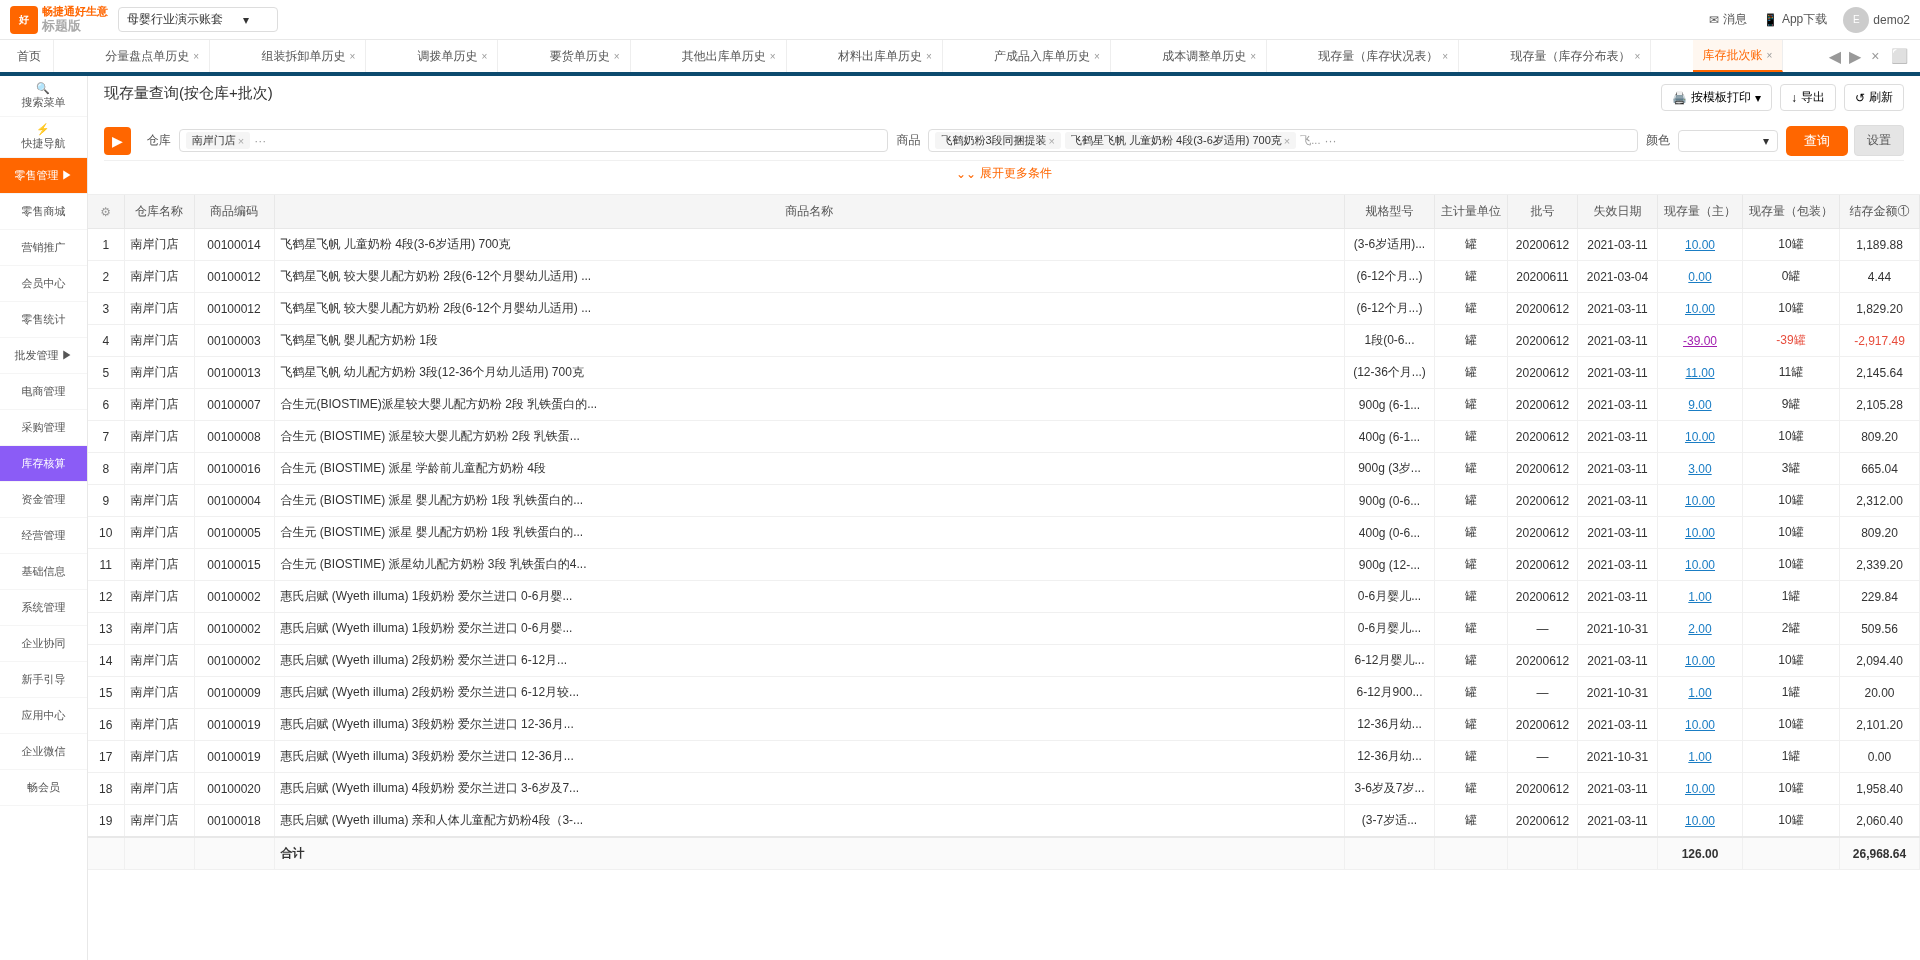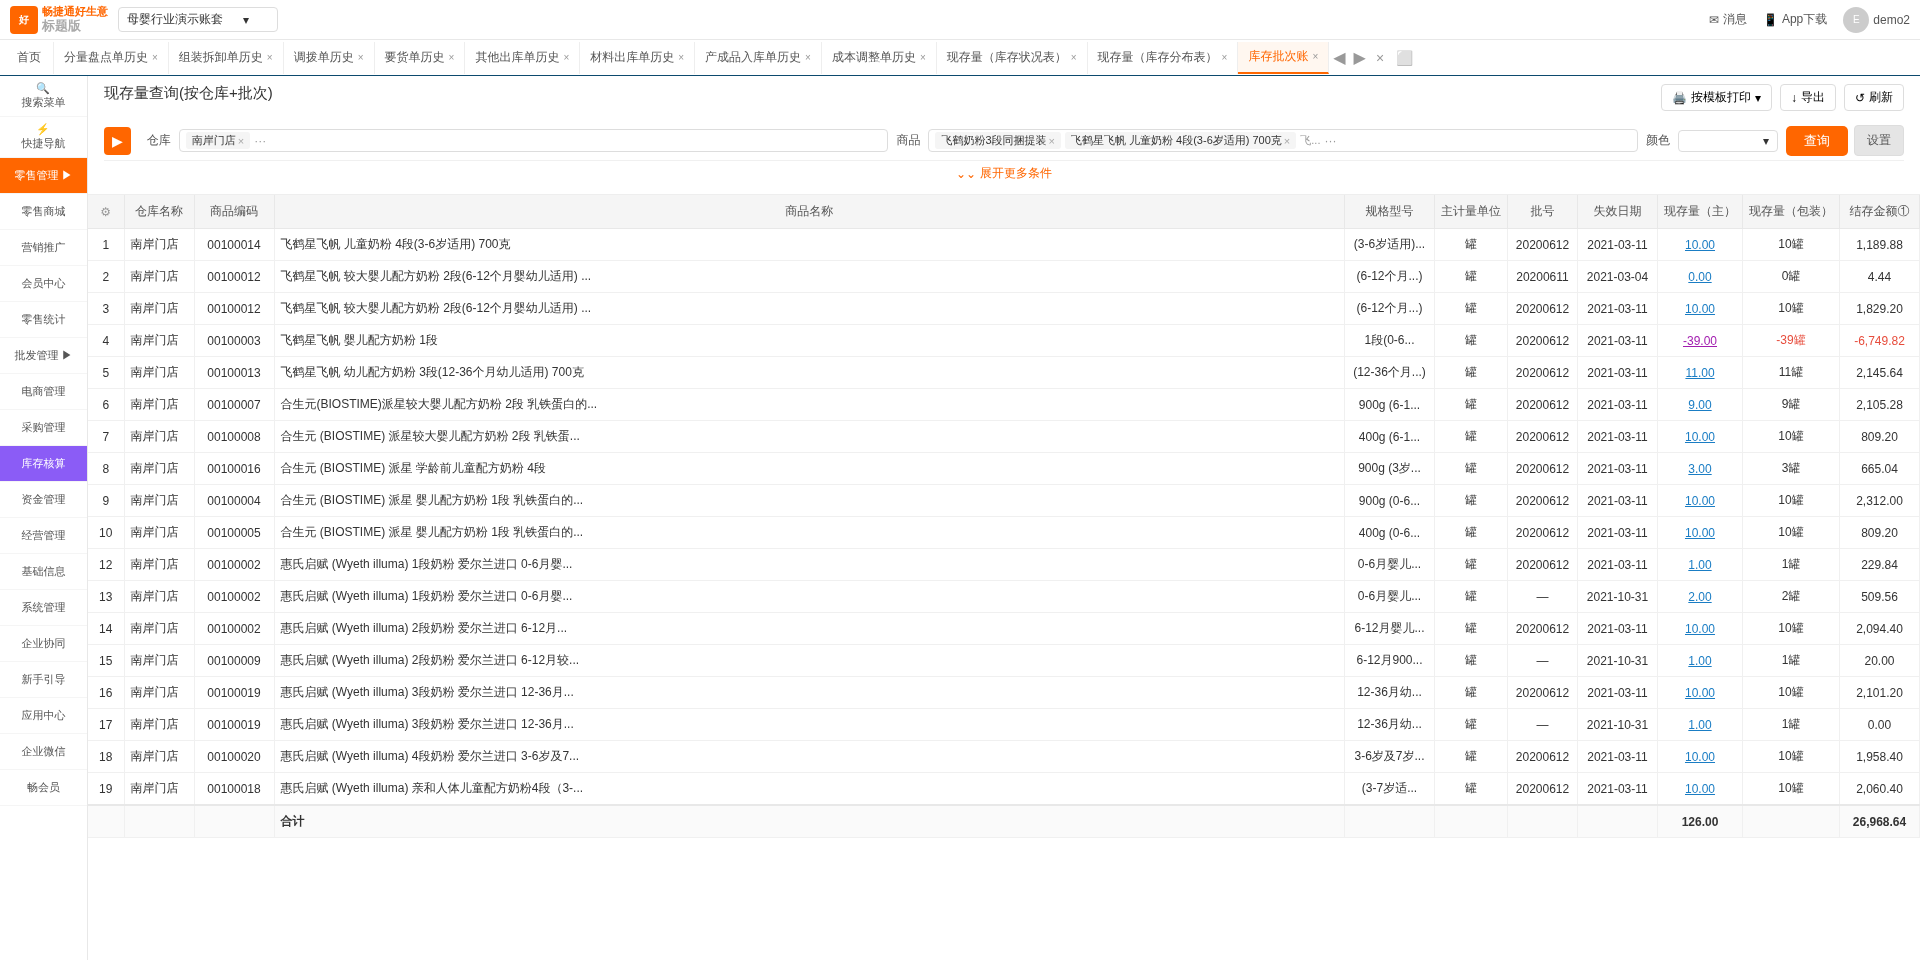--- a/index.html
+++ b/index.html
@@ -8,21 +8,21 @@
     
     .top-bar { display: flex; align-items: center; height: 40px; background: #fff; border-bottom: 1px solid #e8e8e8; padding: 0 10px; gap: 10px; }
     .logo { display: flex; align-items: center; gap: 4px; font-size: 13px; font-weight: bold; color: #ff6600; min-width: 80px; }
     .logo-icon { width: 28px; height: 28px; background: #ff6600; border-radius: 4px; display: flex; align-items: center; justify-content: center; color: #fff; font-size: 10px; }
     .dropdown-selector { display: flex; align-items: center; gap: 20px; border: 1px solid #ddd; border-radius: 4px; padding: 3px 8px; font-size: 12px; cursor: pointer; min-width: 160px; }
     .top-right { margin-left: auto; display: flex; align-items: center; gap: 16px; font-size: 12px; color: #555; }
     .top-right-item { display: flex; align-items: center; gap: 4px; cursor: pointer; }
     .avatar { width: 26px; height: 26px; background: #ccc; border-radius: 50%; display: flex; align-items: center; justify-content: center; font-size: 10px; color: #fff; }
 
     
-    .tab-bar { display: flex; align-items: center; height: 36px; background: #fff; border-bottom: 1px solid #0c4a6e; padding: 0 5px; overflow: hidden; }
+    .tab-bar { display: flex; align-items: center; height: 36px; background: #fff; border-bottom: 4px solid #0c4a6e; padding: 0 5px; overflow: hidden; justify-content: space-between; }
     .tab { display: flex; align-items: center; height: 32px; padding: 0 10px; font-size: 12px; cursor: pointer; border-right: 1px solid #eee; white-space: nowrap; color: #555; }
     .tab.active { background: #fff7f0; color: #ff6600; border-bottom: 2px solid #ff6600; }
     .tab .close-btn { margin-left: 4px; color: #999; font-size: 10px; cursor: pointer; }
     .tab-home { padding: 0 12px; font-size: 12px; cursor: pointer; color: #555; }
 
     
     .main-layout { display: flex; height: calc(100vh - 76px); }
 
     
     .sidebar { width: 88px; background: #fff; border-right: 1px solid #e8e8e8; display: flex; flex-direction: column; overflow-y: auto; }
@@ -332,21 +332,21 @@
     <td>4</td>
     <td class="td-left">南岸门店</td>
     <td>00100003</td>
     <td class="td-left" style="max-width:220px;overflow:hidden;text-overflow:ellipsis;white-space:nowrap;">飞鹤星飞帆 婴儿配方奶粉 1段</td>
     <td>1段(0-6...</td>
     <td>罐</td>
     <td>20200612</td>
     <td>2021-03-11</td>
     <td class="td-num-red">-39.00</td>
     <td style="color:#e74c3c;">-39罐</td>
-    <td style="color:#e74c3c;">-6,749.82</td>
+    <td style="color:#e74c3c;">-2,917.49</td>
   </tr>
             <tr>
     <td>5</td>
     <td class="td-left">南岸门店</td>
     <td>00100013</td>
     <td class="td-left" style="max-width:220px;overflow:hidden;text-overflow:ellipsis;white-space:nowrap;">飞鹤星飞帆 幼儿配方奶粉 3段(12-36个月幼儿适用) 700克</td>
     <td>(12-36个月...)</td>
     <td>罐</td>
     <td>20200612</td>
     <td>2021-03-11</td>
@@ -411,20 +411,33 @@
     <td class="td-left">南岸门店</td>
     <td>00100005</td>
     <td class="td-left" style="max-width:220px;overflow:hidden;text-overflow:ellipsis;white-space:nowrap;">合生元 (BIOSTIME) 派星 婴儿配方奶粉 1段 乳铁蛋白的...</td>
     <td>400g (0-6...</td>
     <td>罐</td>
     <td>20200612</td>
     <td>2021-03-11</td>
     <td class="td-num">10.00</td>
     <td style="">10罐</td>
     <td style="">809.20</td>
+  </tr>
+            <tr>
+    <td>11</td>
+    <td class="td-left">南岸门店</td>
+    <td>00100015</td>
+    <td class="td-left" style="max-width:220px;overflow:hidden;text-overflow:ellipsis;white-space:nowrap;">合生元 (BIOSTIME) 派星幼儿配方奶粉 3段 乳铁蛋白的4...</td>
+    <td>900g (12-...</td>
+    <td>罐</td>
+    <td>20200612</td>
+    <td>2021-03-11</td>
+    <td class="td-num">10.00</td>
+    <td style="">10罐</td>
+    <td style="">2,339.20</td>
   </tr>
             <tr>
     <td>12</td>
     <td class="td-left">南岸门店</td>
     <td>00100002</td>
     <td class="td-left" style="max-width:220px;overflow:hidden;text-overflow:ellipsis;white-space:nowrap;">惠氏启赋 (Wyeth illuma) 1段奶粉 爱尔兰进口 0-6月婴...</td>
     <td>0-6月婴儿...</td>
     <td>罐</td>
     <td>20200612</td>
     <td>2021-03-11</td>

